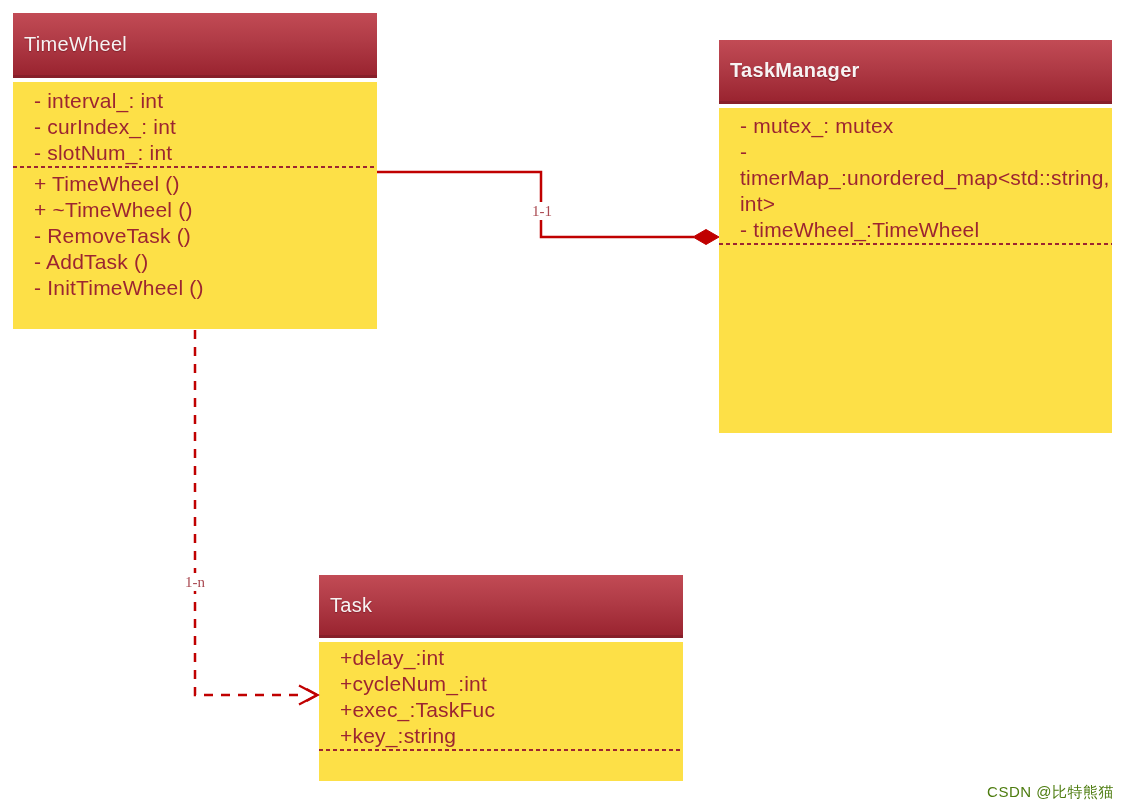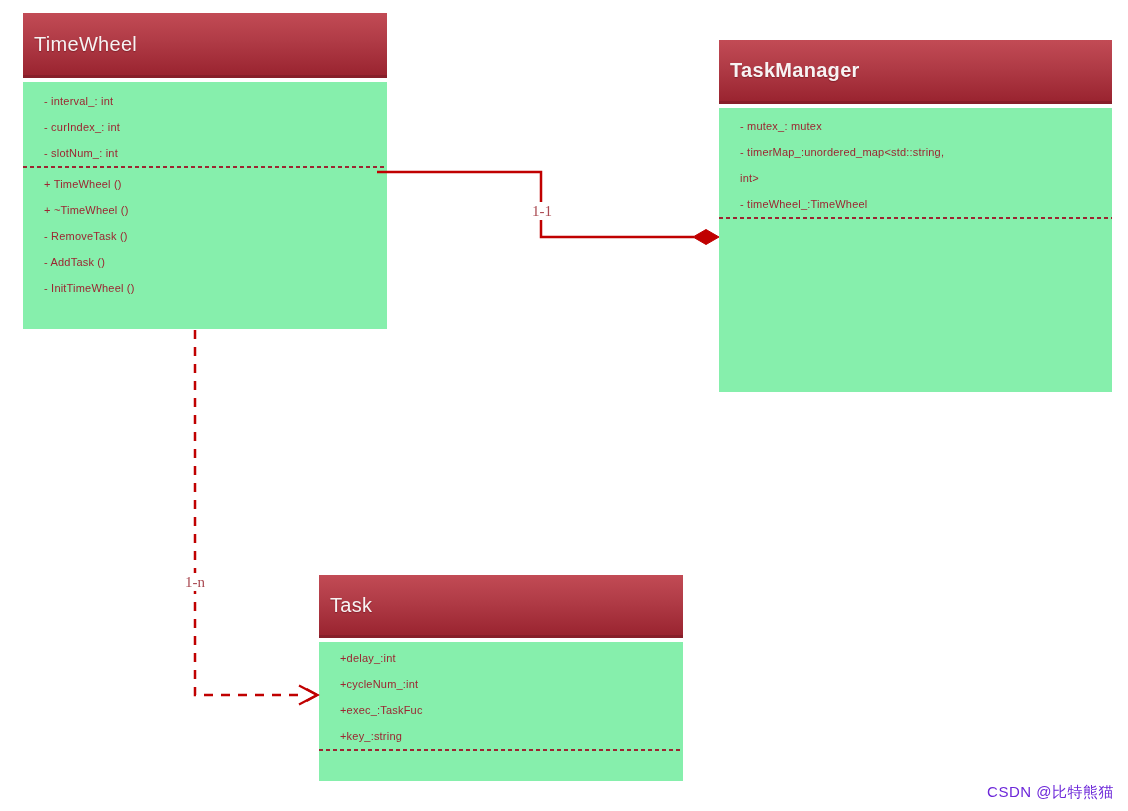--- a/index.html
+++ b/index.html
@@ -18,50 +18,50 @@
     border-bottom: 3px solid #871f2a;
     display: flex;
     align-items: center;
     padding-left: 11px;
     color: #f7f3f3;
     font-size: 20px;
     letter-spacing: 0.3px;
     text-shadow: 0 1px 1px rgba(90,10,20,0.45);
   }
   .uml-body {
-    background: #86efac;
+    background: #fde047;
     margin-top: 4px;
     color: #9c2531;
-    font-size: 11px;
+    font-size: 21px;
     letter-spacing: 0.2px;
   }
   .member-list { padding-left: 21px; padding-right: 8px; }
   .member-list .member-line {
     line-height: 26px;
     white-space: pre-wrap;
   }
   .members-separator {
     height: 2px;
     width: 100%;
     background: repeating-linear-gradient(90deg, #9c2531 0 4px, transparent 4px 7px);
   }
   #tw-attrs { padding-top: 6px; }
   #tw-methods { padding-top: 3px; }
   #tm-attrs { padding-top: 5px; }
   #tm-methods { padding-top: 3px; }
   #tk-attrs { padding-top: 3px; }
   #tk-methods { padding-top: 3px; }
 
-  #class-timewheel   { left: 23px;  top: 13px;  width: 364px; }
+  #class-timewheel   { left: 13px;  top: 13px;  width: 364px; }
   #class-timewheel   .uml-header { height: 65px; }
   #class-timewheel   .uml-body   { height: 247px; }
 
   #class-taskmanager { left: 719px; top: 40px;  width: 393px; }
   #class-taskmanager .uml-header { height: 64px; font-weight: bold; }
-  #class-taskmanager .uml-body   { height: 284px; }
+  #class-taskmanager .uml-body   { height: 325px; }
 
   #class-task        { left: 319px; top: 575px; width: 364px; }
   #class-task        .uml-header { height: 63px; }
   #class-task        .uml-body   { height: 139px; }
 
   .connector-layer {
     position: absolute;
     left: 0; top: 0;
     width: 1128px; height: 811px;
     pointer-events: none;
@@ -76,21 +76,21 @@
     padding: 0 2px;
     text-align: center;
   }
   #label-1-1 { left: 527px; top: 202px; width: 30px; }
   #label-1-n { left: 180px; top: 573px; width: 30px; }
 
   .watermark {
     position: absolute;
     right: 14px;
     bottom: 9px;
-    color: #6d28d9;
+    color: #4d7c0f;
     font-size: 15px;
     letter-spacing: 0.5px;
   }
 </style>
 </head>
 <body>
 
 <div class="canvas">
 
   <div class="uml-class" id="class-timewheel">

